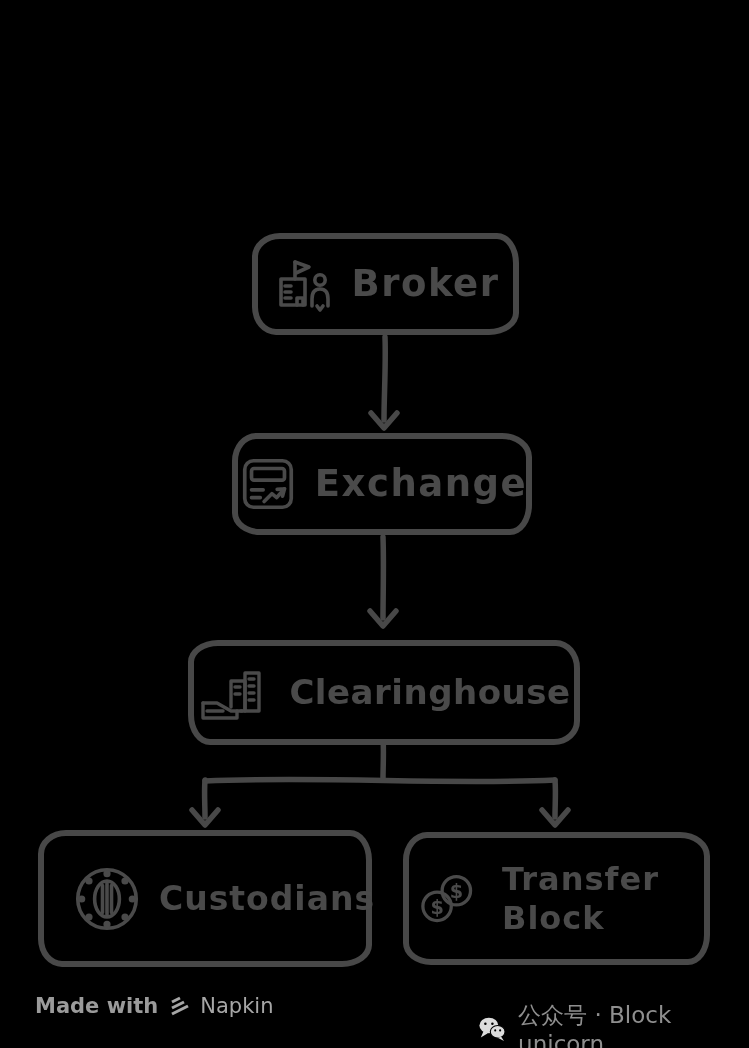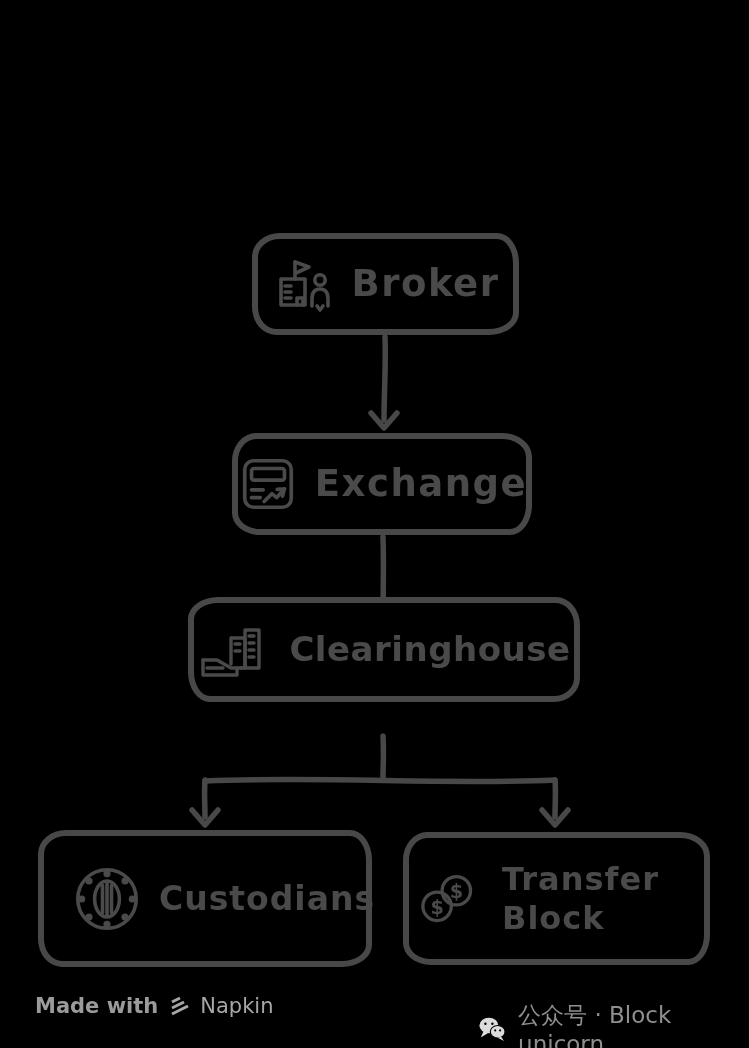--- a/index.html
+++ b/index.html
@@ -78,21 +78,21 @@
     <svg class="node-icon" width="62" height="62" viewBox="0 0 64 64" stroke-width="3.8">
       <rect x="8" y="8" width="48" height="48" rx="9"></rect>
       <rect x="15" y="16" width="34" height="12" rx="2.5"></rect>
       <path d="M15,38 H27 M15,46 H24"></path>
       <path d="M28,50 L36,42 L41,46 L49,37"></path>
       <path d="M49,37 L41.5,37.5 M49,37 L47,44.5"></path>
     </svg>
     <span class="node-label lbl-exchange">Exchange</span>
   </div>
 
-  <div class="node r3" style="left:188px;top:597px;width:392px;height:105px;">
+  <div class="node r3" style="left:188px;top:640px;width:392px;height:105px;">
     <svg class="node-icon" width="76" height="64" viewBox="0 0 76 64" stroke-width="3.4">
       <path d="M34,46 V20 H48 V50"></path>
       <path d="M48,50 V12 H62 V50 H44"></path>
       <path d="M38,26 H43 M38,33 H43"></path>
       <path d="M52,18 H57 M52,25 H57 M52,32 H57 M52,39 H57"></path>
       <path d="M6,42 H20 L34,50 H45"></path>
       <path d="M6,42 V57 H40 V50"></path>
       <path d="M10,50 H26"></path>
     </svg>
     <span class="node-label lbl-clearinghouse">Clearinghouse</span>

